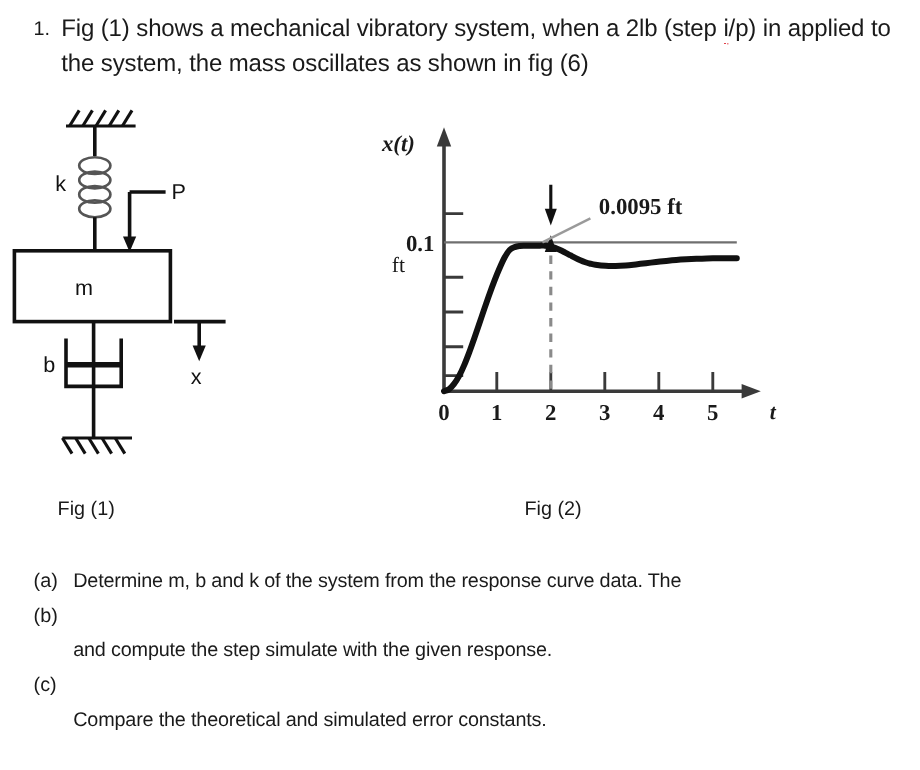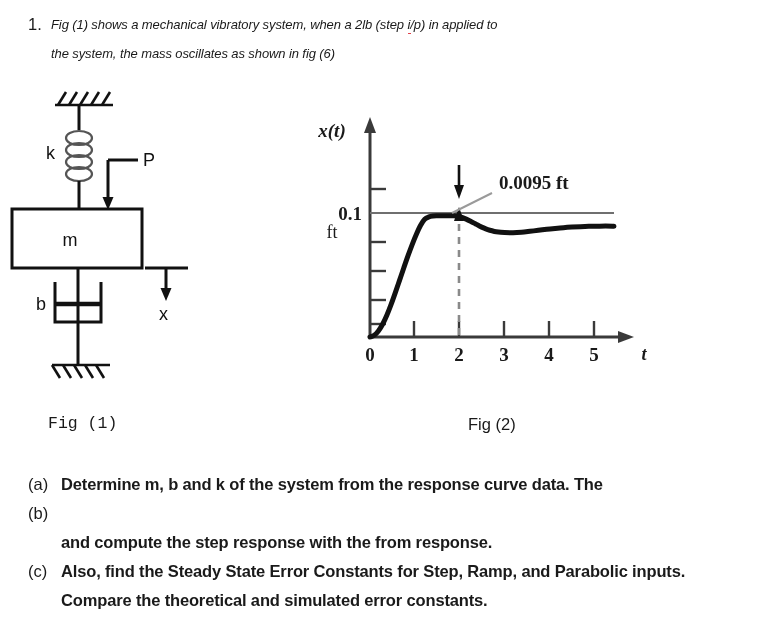--- a/index.html
+++ b/index.html
@@ -27,59 +27,58 @@
     display: flex;
     align-items: flex-start;
   }
   .stem-number {
     width: 23px;
     flex: 0 0 23px;
     font-size: 16.5px;
     line-height: 29px;
   }
   .stem-text {
-    font-size: 13px;
+    font-size: 20px;
     line-height: 29px;
     letter-spacing: -0.1px;
-    font-style: italic;
   }
   .misspell {
     border-bottom: 1.6px dotted #e0404a;
     padding-bottom: 1px;
   }
 
   
   #figure-1 {
     position: absolute;
     left: 0px;
     top: 82px;
     width: 230px;
     height: 310px;
   }
   #figure-1 svg { display: block; }
 
   
   #figure-2 {
     position: absolute;
     left: 296px;
-    top: 107px;
+    top: 96px;
     width: 370px;
     height: 265px;
   }
   #figure-2 svg { display: block; }
 
   
   .fig-caption {
     position: absolute;
     font-size: 16.5px;
     line-height: 22px;
     color: #1a1a1a;
   }
-  #caption-fig1 { left: 48px; top: 413px; font-family: Liberation Mono, monospace; }
-  #caption-fig2 { left: 437px; top: 413px; margin-left: 31px; }
+  #caption-fig1 { left: 48px; top: 413px; }
+  #caption-fig2 { left: 437px; top: 413px; }
 
   
   #parts-list {
     position: absolute;
     left: 28px;
     top: 470px;
     width: 730px;
   }
   .part-row {
     display: flex;
@@ -89,21 +88,20 @@
   .part-label {
     width: 33px;
     flex: 0 0 33px;
     font-size: 16.5px;
     line-height: 29px;
   }
   .part-text {
     font-size: 16.5px;
     line-height: 29px;
     letter-spacing: -0.15px;
-    font-weight: bold;
   }
 </style>
 </head>
 <body>
 
 <div id="question-stem">
   <div class="stem-row">
     <span class="stem-number">1.</span>
     <span class="stem-text"><span>Fig (1) shows a mechanical vibratory system, when a 2lb (step </span><span class="misspell">i</span><span>/p) in applied to</span></span>
   </div>
@@ -243,28 +241,27 @@
       <span class="part-text">Determine m, b and k of the system from the response curve data. The</span>
     </div>
   </div>
 
   <div>
     <div class="part-row">
       <span class="part-label">(b)</span>
     </div>
     <div class="part-row">
       <span class="part-label"></span>
-      <span class="part-text">and compute the step response with the from response.</span>
+      <span class="part-text">and compute the step simulate with the given response.</span>
     </div>
   </div>
 
   <div>
     <div class="part-row">
       <span class="part-label">(c)</span>
-      <span class="part-text">Also, find the Steady State Error Constants for Step, Ramp, and Parabolic inputs.</span>
     </div>
     <div class="part-row">
       <span class="part-label"></span>
       <span class="part-text">Compare the theoretical and simulated error constants.</span>
     </div>
   </div>
 
 </div>
 
 </body></html>

